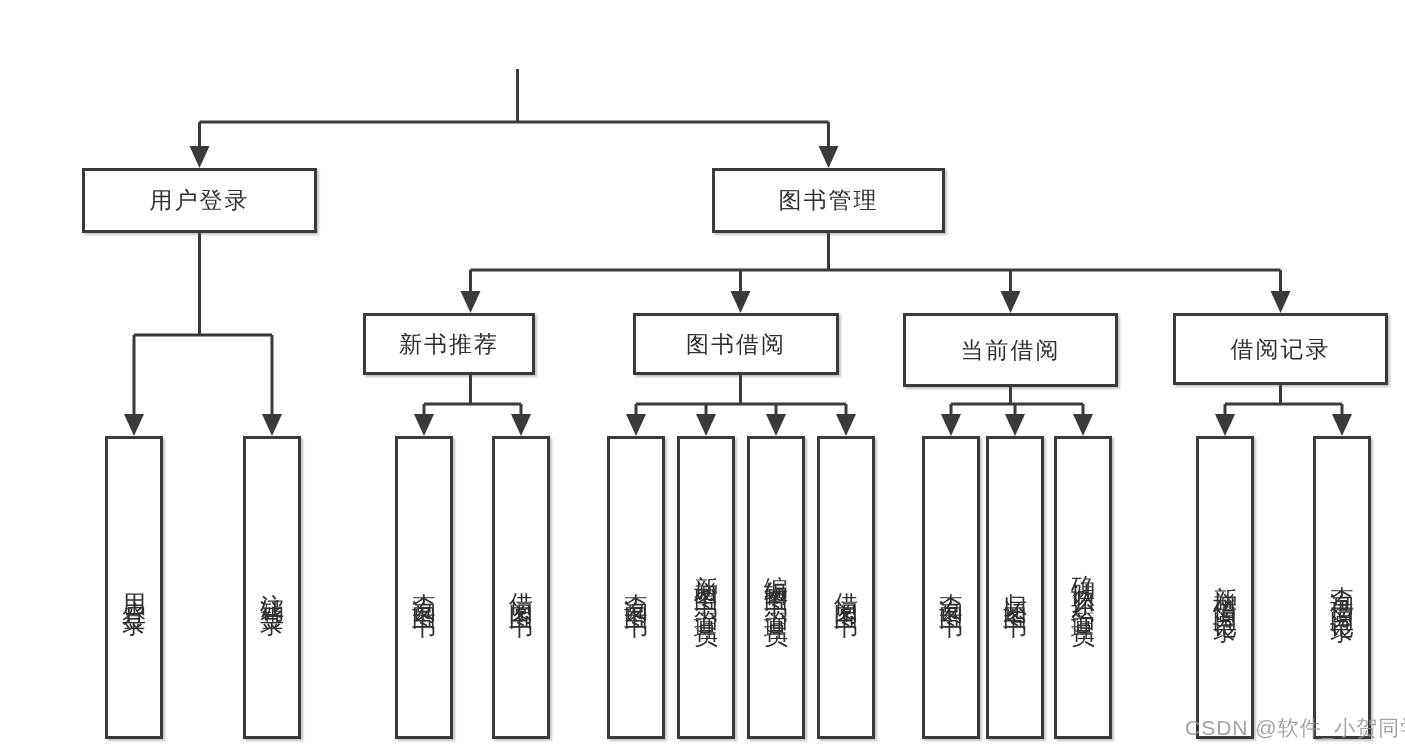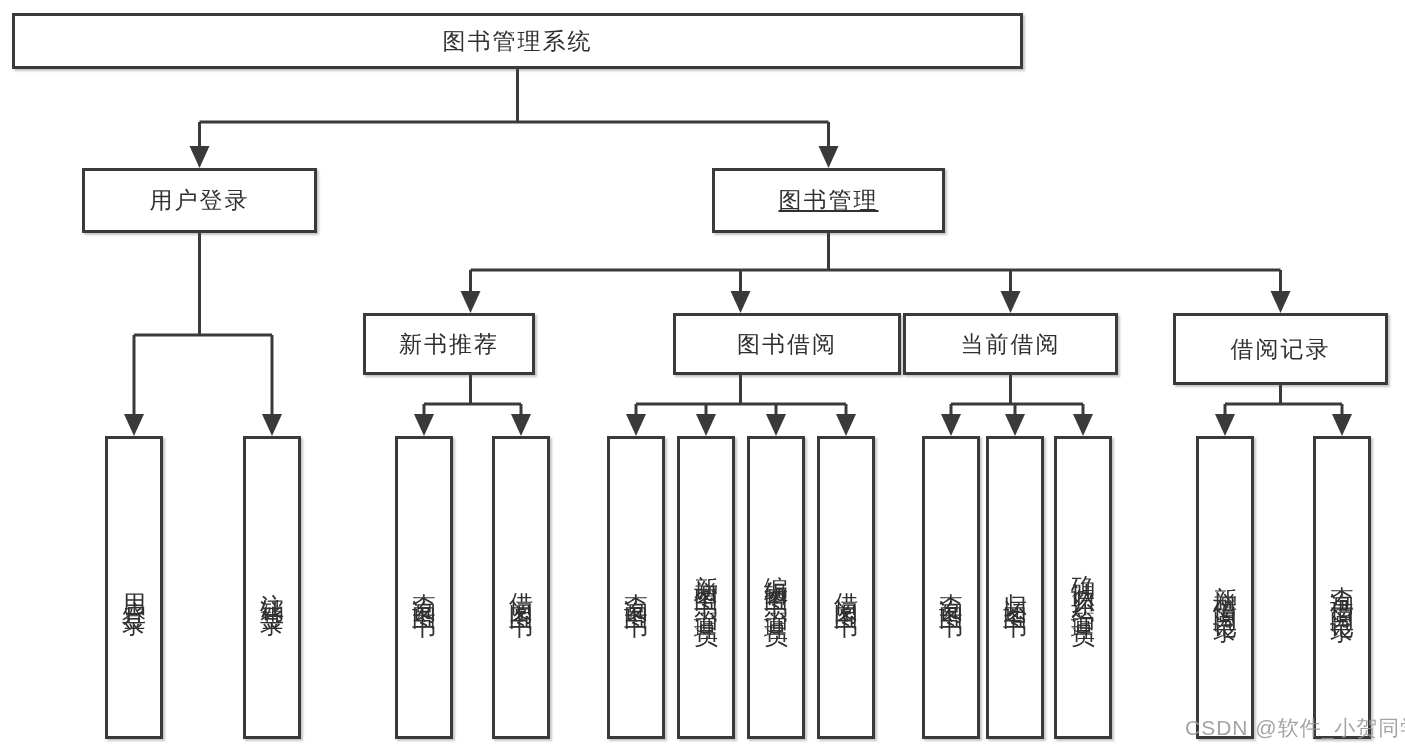--- a/index.html
+++ b/index.html
@@ -111,28 +111,27 @@
       <polygon points="1073,414 1093,414 1083,436"></polygon>
     </g>
 
     <g>
       <path d="M1280.5 375 V404 M1225 404 H1342 M1225 404 V418 M1342 404 V418"></path>
       <polygon points="1215,414 1235,414 1225,436"></polygon>
       <polygon points="1332,414 1352,414 1342,436"></polygon>
     </g>
   </svg>
 
-  <div class="node h-node" style="left:12px; top:13px; width:1011px; height:56px;">图书管理系统</div>
 
   <div class="node h-node" style="left:82px; top:168px; width:235px; height:65px;">用户登录</div>
-  <div class="node h-node" style="left:712px; top:168px; width:233px; height:65px;text-decoration:underline;">图书管理</div>
+  <div class="node h-node" style="left:712px; top:168px; width:233px; height:65px;">图书管理</div>
 
   <div class="node h-node" style="left:363px; top:313px; width:172px; height:62px;">新书推荐</div>
-  <div class="node h-node" style="left:633px; top:313px; width:228px; height:62px;margin-left:40px;">图书借阅</div>
-  <div class="node h-node" style="left:903px; top:313px; width:215px; height:62px;text-align:center;">当前借阅</div>
+  <div class="node h-node" style="left:633px; top:313px; width:206px; height:62px;">图书借阅</div>
+  <div class="node h-node" style="left:903px; top:313px; width:215px; height:74px;text-align:center;">当前借阅</div>
   <div class="node h-node" style="left:1173px; top:313px; width:215px; height:72px;">借阅记录</div>
 
   <div class="node v-node" style="left:105px; top:436px; width:58px; height:303px;">用户登录</div>
   <div class="node v-node" style="left:243px; top:436px; width:58px; height:303px;">注销登录</div>
 
   <div class="node v-node" style="left:395px; top:436px; width:58px; height:303px;">查询图书</div>
   <div class="node v-node" style="left:492px; top:436px; width:58px; height:303px;">借阅图书</div>
 
   <div class="node v-node" style="left:607px; top:436px; width:58px; height:303px;">查询图书</div>
   <div class="node v-node" style="left:677px; top:436px; width:58px; height:303px;">新增图书（管理员）</div>

